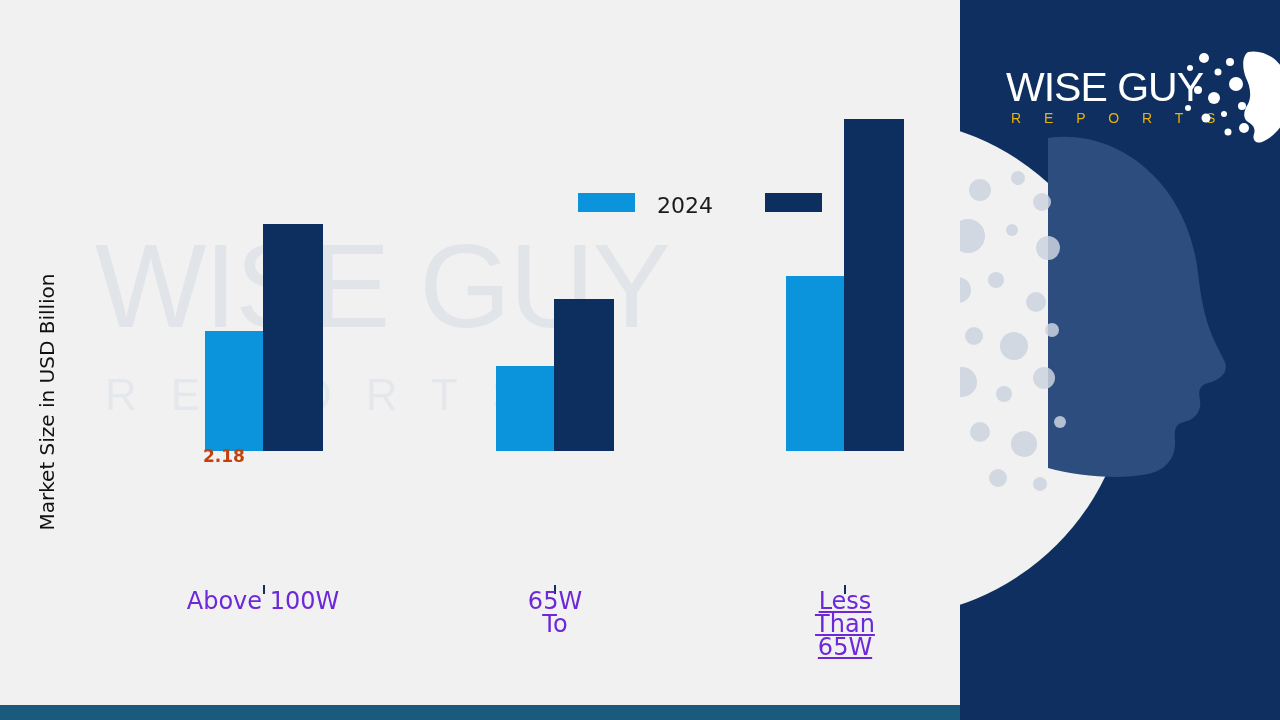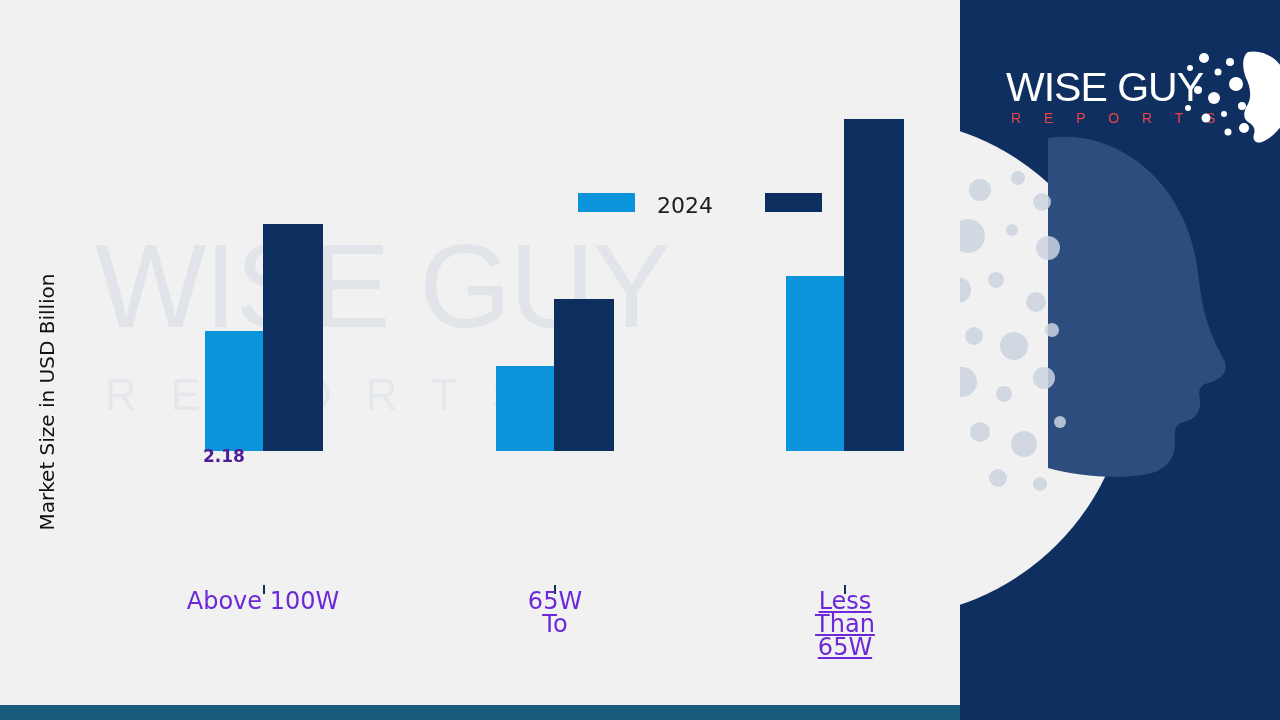--- a/index.html
+++ b/index.html
@@ -41,21 +41,21 @@
     position:absolute; left:26px; top:36px;
     color:#ffffff;
     font-size:41px;
     font-weight:400;
     letter-spacing:-1px;
     font-family:"Liberation Sans", sans-serif;
     white-space:nowrap;
   }
   .logo-sub {
     position:absolute; left:31px; top:82px;
-    color:#ef4444;
+    color:#eab308;
     font-size:14px;
     letter-spacing:9.5px;
     font-family:"Liberation Sans", sans-serif;
     white-space:nowrap;
     text-align:right;
   }
   .logo-dots { position:absolute; left:198px; top:18px; width:112px; height:100px; }
 
   
   .bottom-strip {
@@ -139,21 +139,21 @@
     width:960px; height:586px;
   }
   .bar {
     position:absolute;
     bottom:135px;
   }
   .bar-label {
     position:absolute;
     font-size:17px;
     font-weight:bold;
-    color:#4c1d95;
+    color:#c2410c;
     font-family:"DejaVu Sans", sans-serif;
     white-space:nowrap;
   }
   .tick {
     position:absolute;
     width:2px; height:9px;
     background:#0e2f5f;
     top:585px;
   }
   .cat-label {

